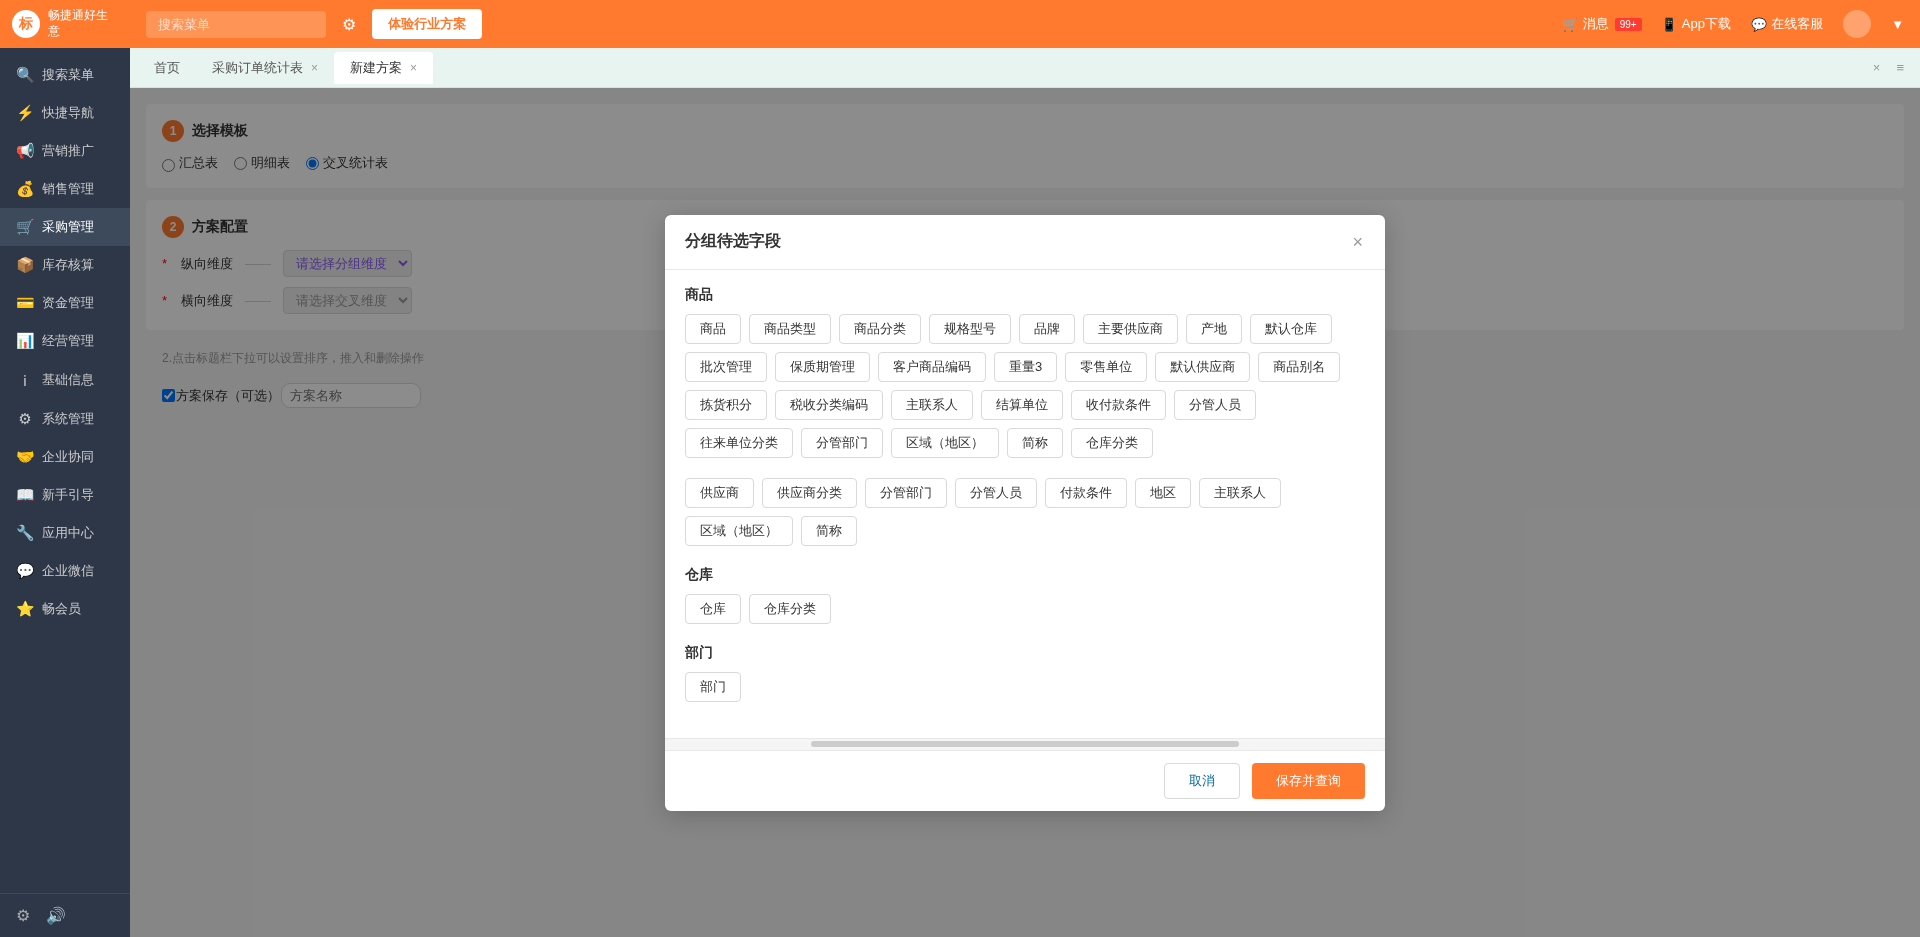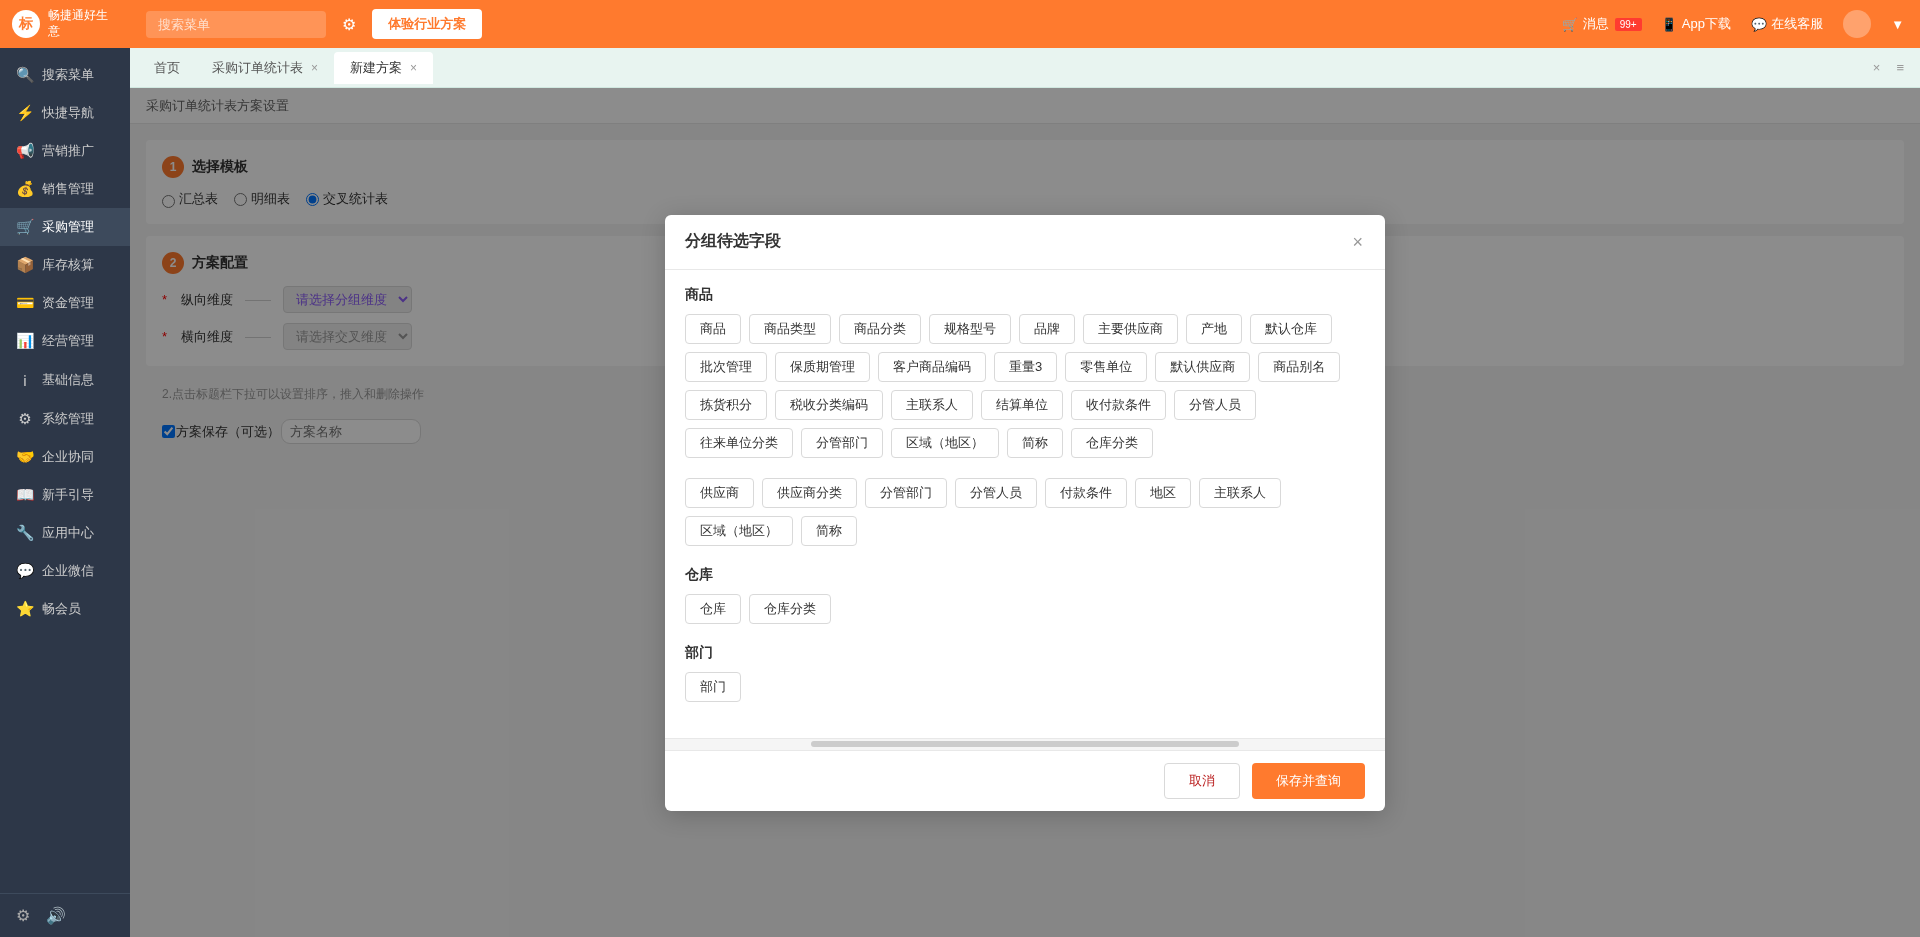--- a/index.html
+++ b/index.html
@@ -270,21 +270,21 @@
       padding: 0 4px;
       flex-shrink: 0;
     }
 
     
     .btn-cancel {
       padding: 8px 24px;
       border: 1px solid #d9d9d9;
       border-radius: 4px;
       background: white;
-      color: #b91c1c;
+      color: #0369a1;
       cursor: pointer;
       font-size: 13px;
     }
     .btn-primary {
       padding: 8px 24px;
       border: none;
       border-radius: 4px;
       background: #ff7a2e;
       color: white;
       cursor: pointer;
@@ -435,23 +435,20 @@
   <div class="tab-item active">
     <span>新建方案</span>
     <span class="tab-close">×</span>
   </div>
   <div style="flex:1"></div>
   <span style="color:#999;cursor:pointer;padding:0 8px;">×</span>
   <span style="color:#999;cursor:pointer;padding:0 8px;">≡</span>
 </div>
 
 <div class="main-content">
-  <div class="page-title-bar">
-    <span>采购订单统计表方案设置</span>
-  </div>
 
   <div class="bg-content">
     <div class="step-section">
       <div class="step-label">
         <div class="step-num">1</div>
         <span>选择模板</span>
       </div>
       <div style="display:flex;gap:16px;align-items:center;font-size:13px;">
         <label style="display:flex;align-items:flex-end;gap:4px;cursor:pointer;">
           <input type="radio" name="template" style=""> 

